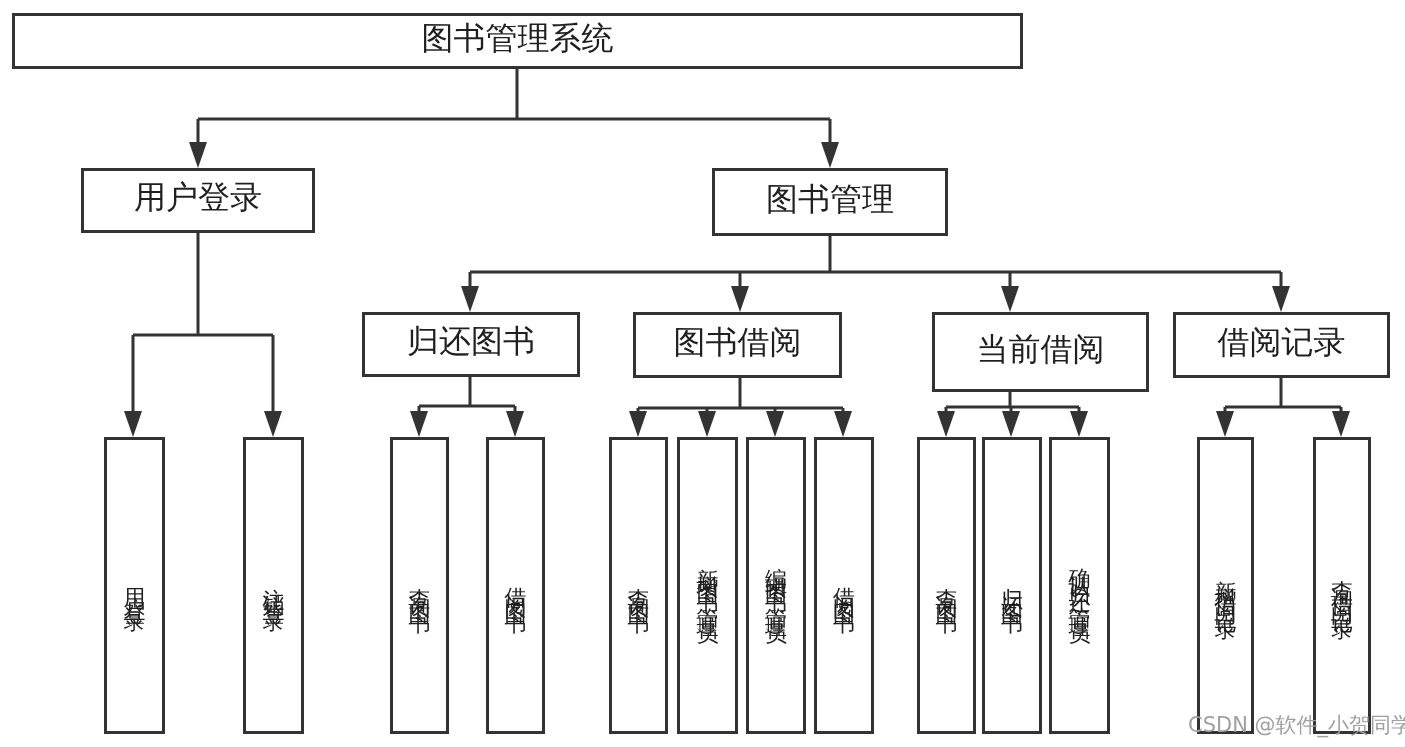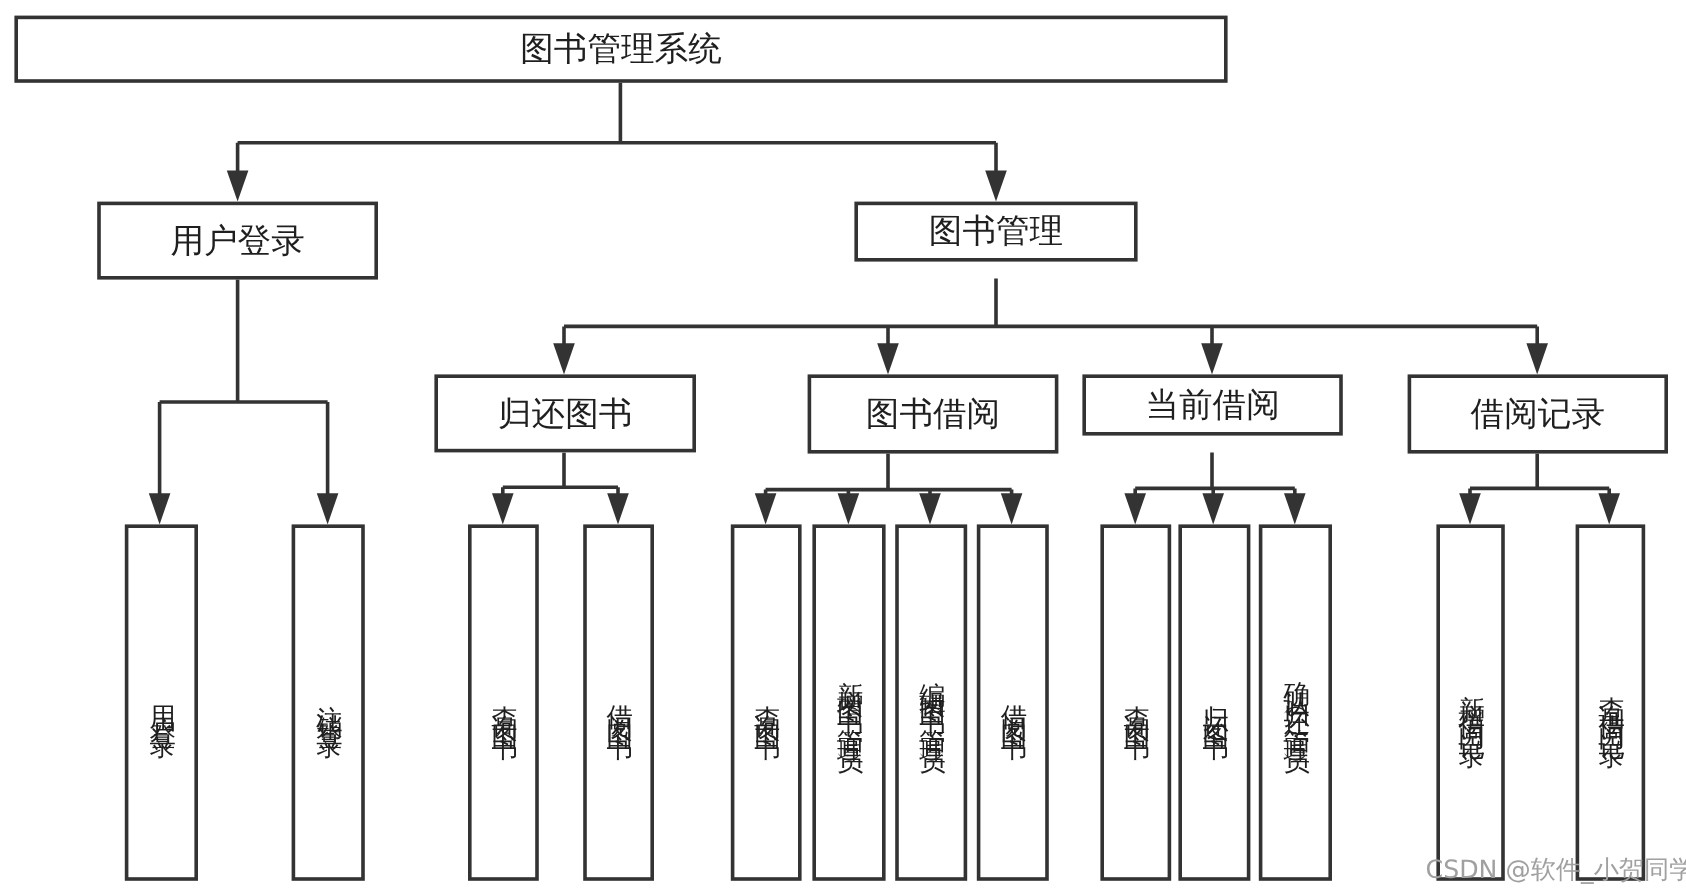--- a/index.html
+++ b/index.html
@@ -22,24 +22,25 @@
   .box{
     position:absolute;
     box-sizing:border-box;
     border:3px solid var(--line);
     background:var(--background);
     display:flex;align-items:center;justify-content:center;
     color:var(--text);
     z-index:2;
   }
   .hlabel{
-    font-size:28px;
+    font-size:32px;
     line-height:1.2;
     white-space:nowrap;
     color:var(--text);
+    font-family:Liberation Mono, monospace;
   }
   .leaf{z-index:2;}
   .vtext{
     writing-mode:vertical-lr;
     text-orientation:mixed;
     font-size:22px;
     line-height:1;
     letter-spacing:8px;
     white-space:nowrap;
     color:var(--text);
@@ -102,31 +103,31 @@
     </g>
   </svg>
 
   <div class="box" style="left:12px;top:13px;width:1011px;height:56px;">
     <span class="hlabel">图书管理系统</span>
   </div>
 
   <div class="box" style="left:81px;top:168px;width:234px;height:65px;">
     <span class="hlabel">用户登录</span>
   </div>
-  <div class="box" style="left:712px;top:168px;width:236px;height:50px;text-align:right;">
+  <div class="box" style="left:712px;top:168px;width:236px;height:68px;text-align:right;">
     <span class="hlabel">图书管理</span>
   </div>
 
   <div class="box" style="left:362px;top:312px;width:218px;height:65px;">
     <span class="hlabel">归还图书</span>
   </div>
-  <div class="box" style="left:633px;top:312px;width:209px;height:66px;margin-left:40px;">
+  <div class="box" style="left:633px;top:312px;width:209px;height:66px;">
     <span class="hlabel">图书借阅</span>
   </div>
-  <div class="box" style="left:902px;top:312px;width:217px;height:51px;">
+  <div class="box" style="left:932px;top:312px;width:217px;height:80px;">
     <span class="hlabel">当前借阅</span>
   </div>
   <div class="box" style="left:1173px;top:312px;width:217px;height:66px;">
     <span class="hlabel">借阅记录</span>
   </div>
 
   <div class="box leaf" style="left:104px;top:437px;width:61px;height:297px;">
     <span class="vtext">用户登录</span>
   </div>
   <div class="box leaf" style="left:243px;top:437px;width:61px;height:297px;">

